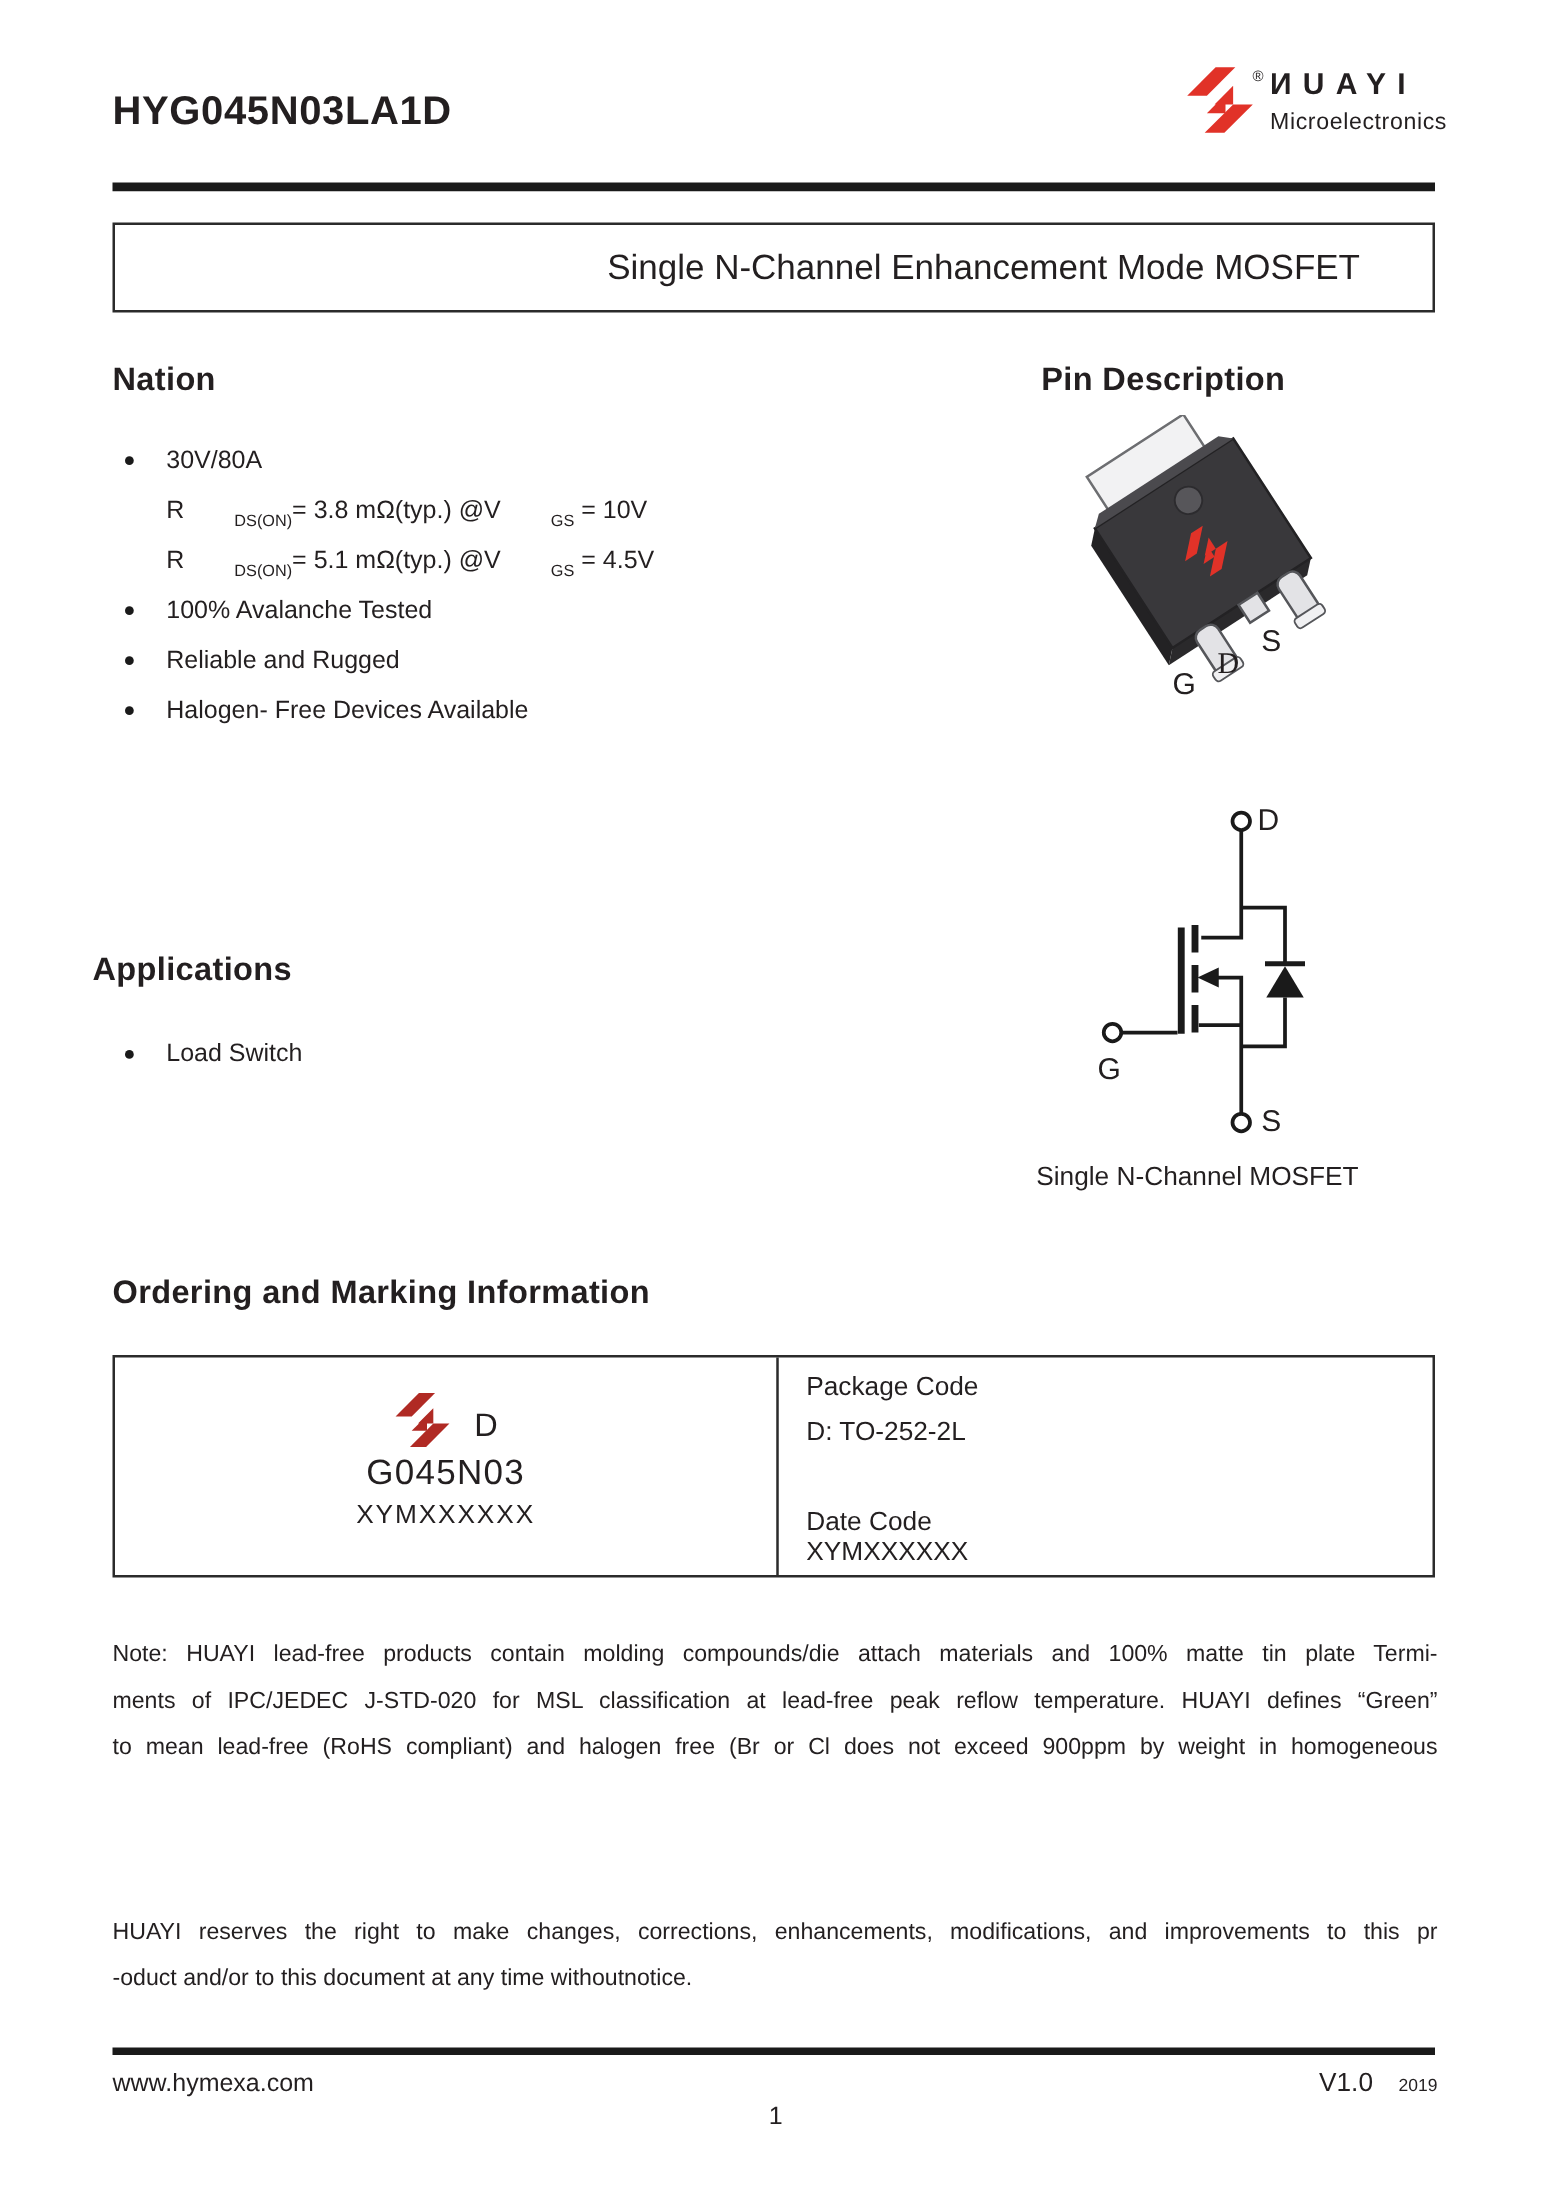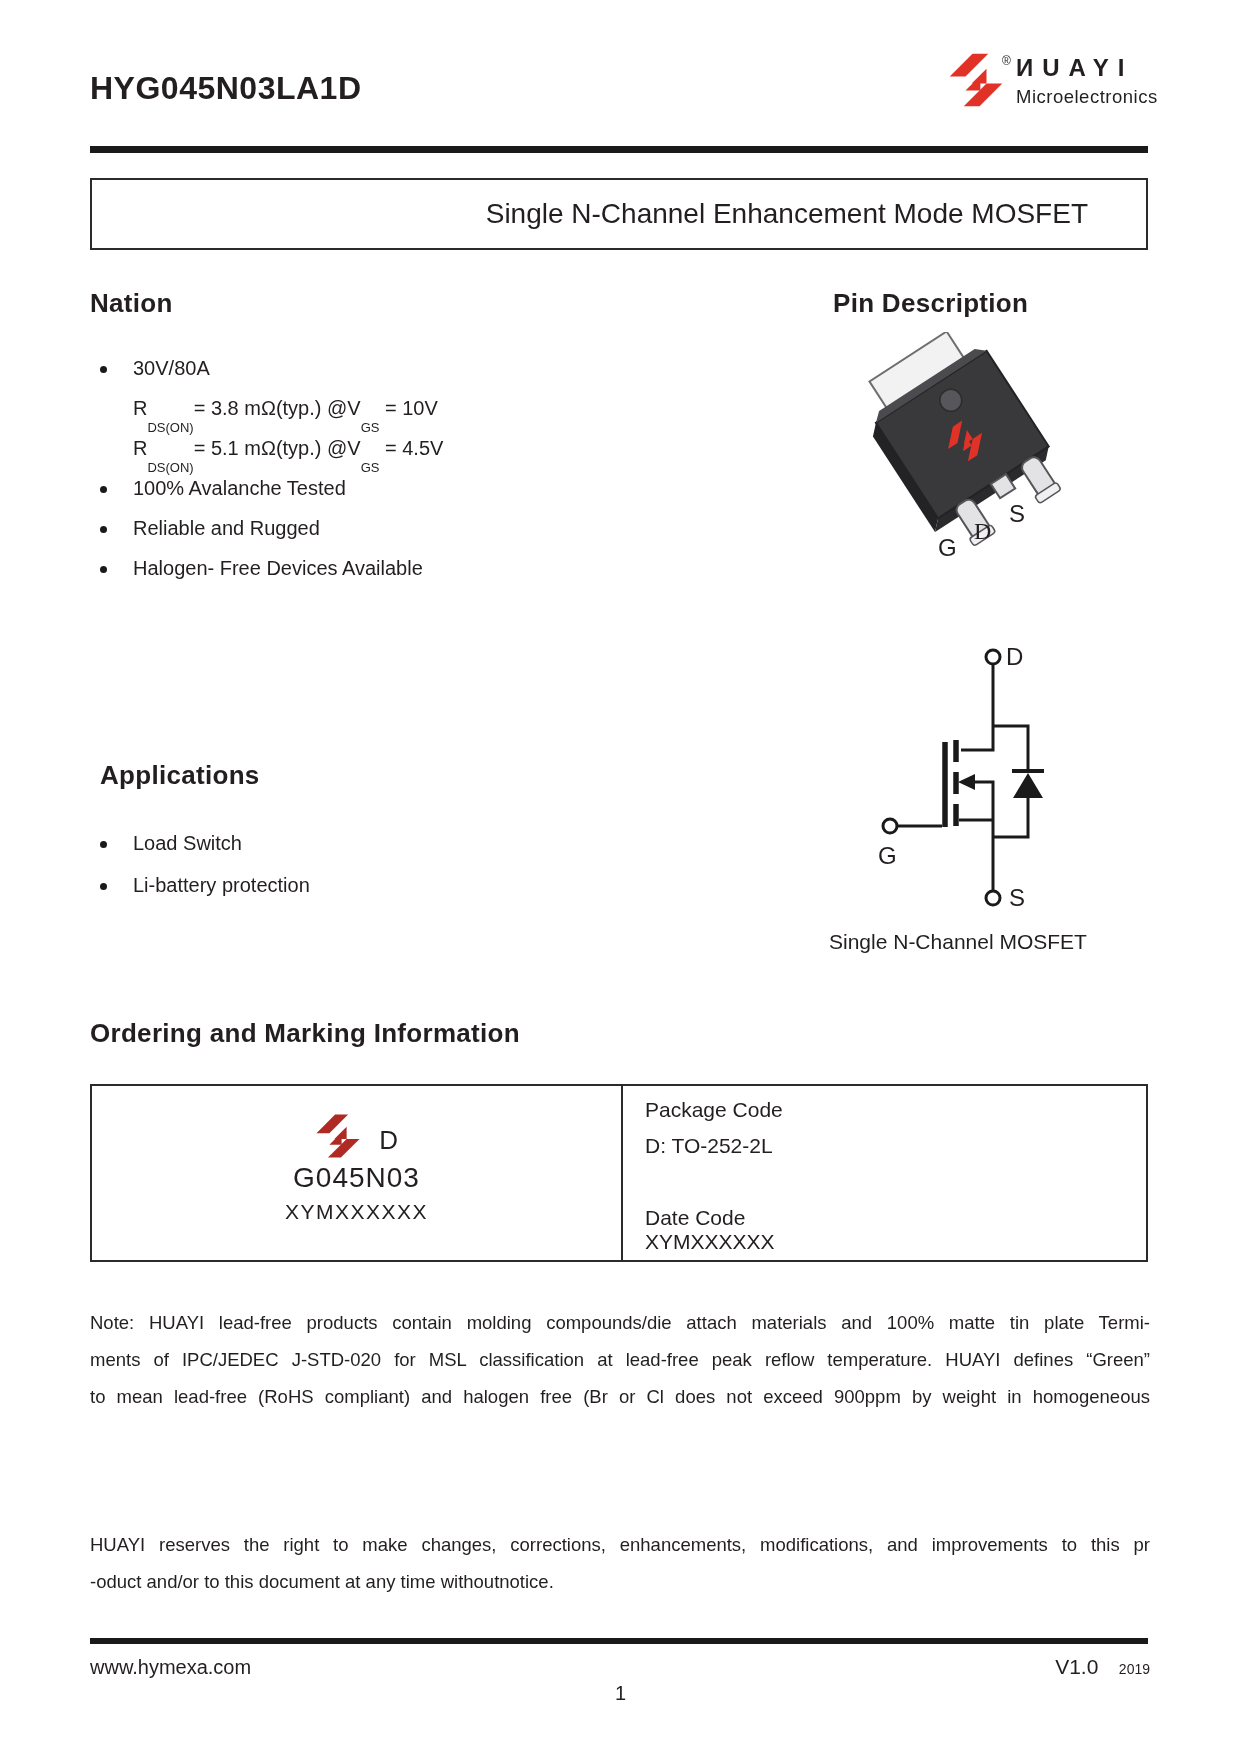--- a/index.html
+++ b/index.html
@@ -22,32 +22,32 @@
   .rule-top{top:146px;}
   .rule-bottom{top:1638px; height:6px;}
 
   
   .title-box{left:90px; top:178px; width:1058px; height:72px; border:2px solid #2b2b2b;
     box-sizing:border-box; text-align:right; padding-right:58px; line-height:68px; font-size:28px;padding-left:27px;}
 
   .h2{font-size:26px; font-weight:bold; letter-spacing:0.3px;}
   .feature-h{left:90px; top:288px;}
   .pin-h{left:833px; top:288px;}
-  .apps-h{left:100px; top:760px;text-align:center;}
+  .apps-h{left:74px; top:760px;text-align:center;}
   .ordering-h{left:90px; top:1018px;}
 
   
   .feature-list{left:90px; top:348px; width:620px;}
   .apps-list{left:90px; top:822px; width:500px;}
   .feat-row{height:40px; line-height:40px; font-size:20px; white-space:nowrap;}
   .app-row{height:42px; line-height:42px; font-size:20px; white-space:nowrap;}
   .dot{display:inline-block; width:7px; height:7px; border-radius:50%; background:#1a1a1a;
        margin-left:10px; margin-right:26px; vertical-align:middle;}
   .nodot{visibility:hidden;}
-  .subsc{font-size:13px; position:relative; top:17px;}
+  .subsc{font-size:13px; position:relative; top:7px;margin-left:40px;}
 
   
   .pin-label{font-size:24px;}
   .pin-label-d{font-family:"Liberation Serif", serif;}
 
   
   .sym-label{font-size:24px;}
   .sym-caption{left:829px; top:930px; width:300px; font-size:21px;}
 
   
@@ -149,21 +149,20 @@
       </g>
     </svg>
   </div>
   <div class="abs pin-label" style="left:938px; top:534px;">G</div>
   <div class="abs pin-label pin-label-d" style="left:974px; top:518px;">D</div>
   <div class="abs pin-label" style="left:1009px; top:500px;">S</div>
 
   <div class="abs h2 apps-h">Applications</div>
   <div class="abs apps-list" id="apps-list">
       <div class="app-row"><span class="dot"></span><span>Load Switch</span></div>
-      <div class="app-row"><span class="dot"></span><span>Li-battery protection</span></div>
     </div>
 
   <div class="abs" style="left:780px; top:630px;">
     <svg width="300" height="300" viewBox="0 0 300 300">
       <g stroke="#1a1a1a" stroke-width="3" fill="none">
 
         <circle cx="213" cy="27" r="7" stroke-width="3" fill="#ffffff"></circle>
         <path d="M213,34 L213,120 L181,120"></path>
 
         <path d="M176,110 L176,132" stroke-width="5.5"></path>

